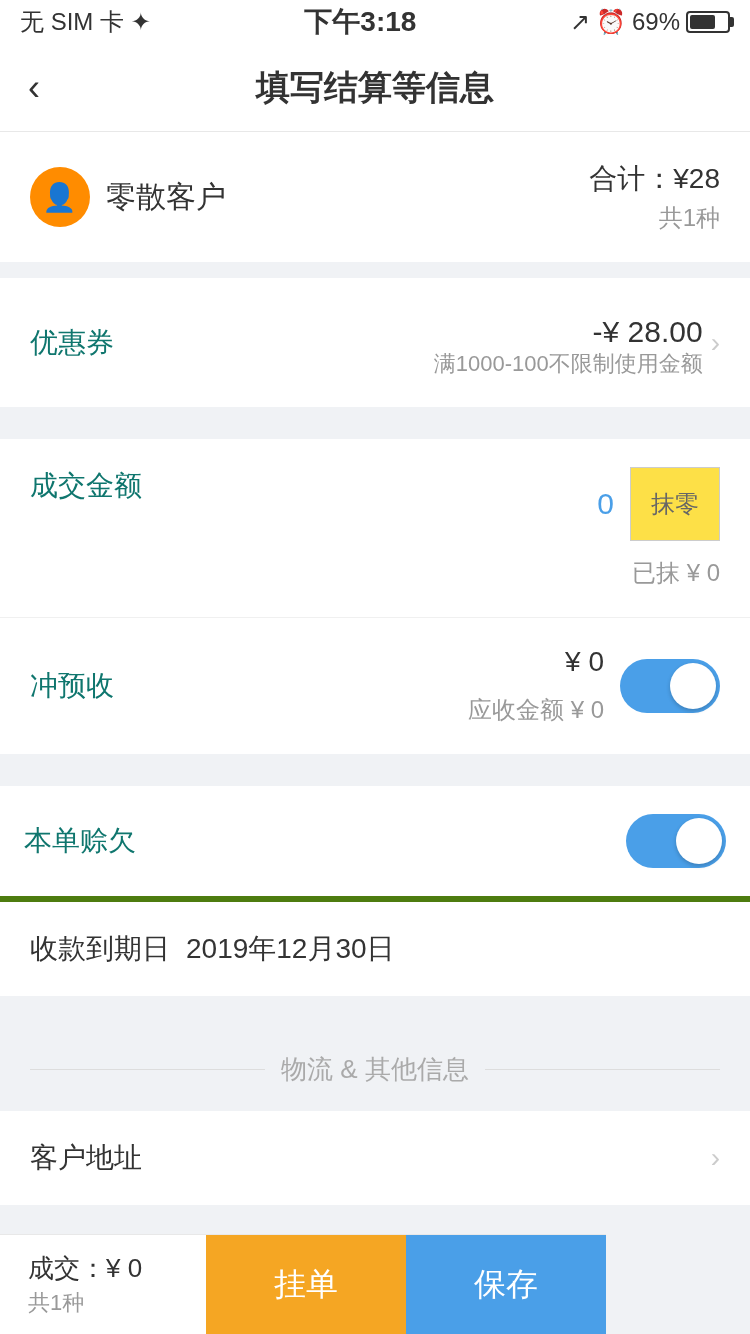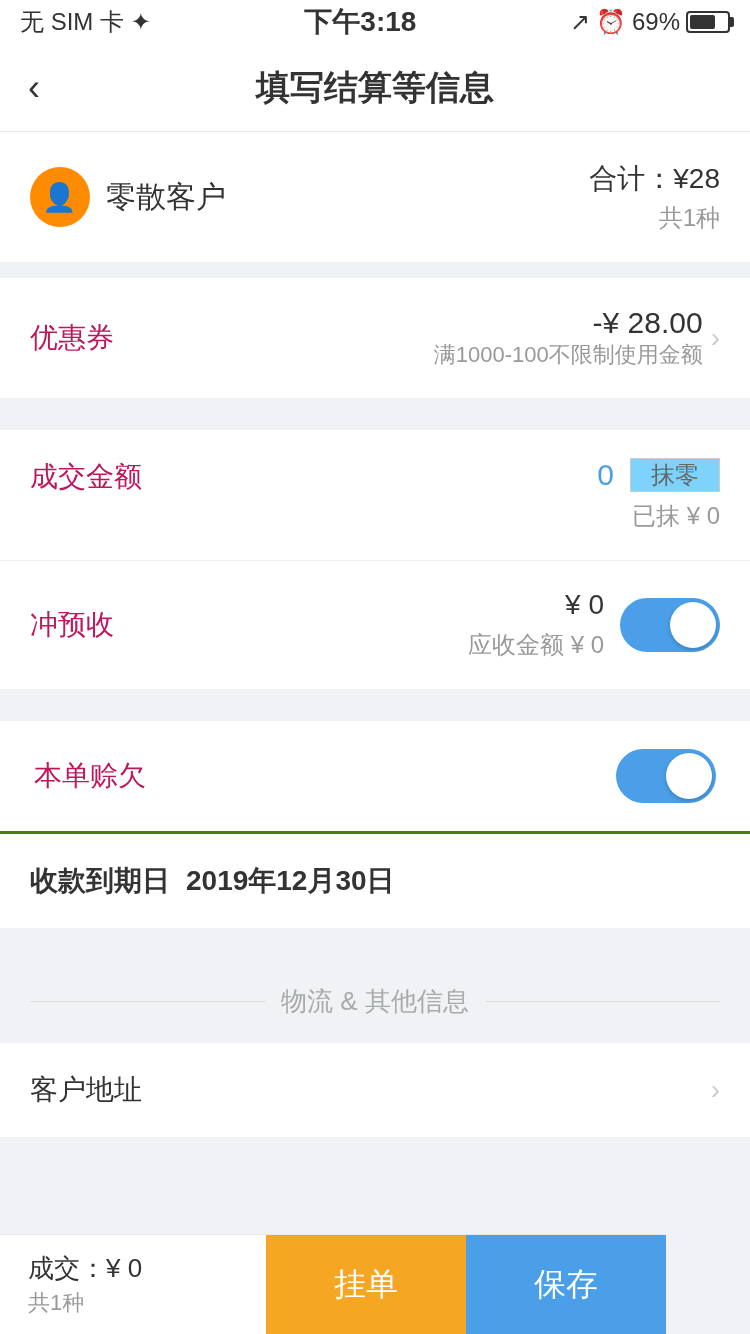--- a/index.html
+++ b/index.html
@@ -139,36 +139,36 @@
       font-size: 28px;
       color: #333;
     }
     .customer-count {
       font-size: 24px;
       color: #999;
       margin-top: 4px;
     }
     .row-label {
       font-size: 28px;
-      color: #be185d;
+      color: #0f766e;
     }
     .row-value {
       font-size: 28px;
       color: #333;
       text-align: right;
     }
     .row-value-blue {
       color: #4a9fe8;
       font-size: 30px;
     }
     .row-sub {
       font-size: 24px;
       color: #999;
       text-align: right;
-      margin-top: 8px;
+      margin-top: 16px;
     }
     .chevron-icon {
       color: #ccc;
       font-size: 28px;
     }
 
     
     .coupon-row {
       display: flex;
       align-items: center;
@@ -185,30 +185,31 @@
       font-size: 30px;
       color: #333;
       font-weight: 500;
     }
     .coupon-sub {
       font-size: 22px;
       color: #999;
     }
     .coupon-text-block {
       text-align: right;
+      margin-top: 9px;
     }
 
     
     .round-btn {
       border: 1px solid #ccc;
       border-radius: 0;
-      padding: 0 20px;
+      padding: 20px 20px;
       font-size: 24px;
       color: #666;
-      background: #7dd3fc;
+      background: #fde047;
       cursor: pointer;
     }
 
     
     .toggle {
       width: 100px;
       height: 54px;
       background: #4a9fe8;
       border-radius: 27px;
       position: relative;
@@ -270,21 +271,21 @@
     .address-value {
       font-size: 28px;
       color: #333;
       flex: 1;
     }
 
     
     .bottom-bar {
       position: fixed;
       bottom: 0;
-      width: 666px;
+      width: 606px;
       height: 100px;
       background: #fff;
       display: flex;
       align-items: center;
       border-top: 1px solid #e8e8e8;
       justify-content: space-between;
     }
     .bottom-summary {
       flex: 1;
       padding: 0 28px;
@@ -348,31 +349,30 @@
     }
     .pre-value-block {
       text-align: right;
     }
 
     
     .debt-row {
       display: flex;
       align-items: center;
       justify-content: space-between;
-      padding: 28px 34px;
+      padding: 28px 24px;
     }
 
     
     .due-row {
       display: flex;
       align-items: center;
       padding: 28px 30px;
       gap: 16px;
-      border-top: 3px solid #4d7c0f;
-      font-weight: bold;
+      border-top: 6px solid #4d7c0f;
     }
     .due-label {
       font-size: 28px;
       color: #333;
     }
     .due-value {
       font-size: 28px;
       color: #333;
     }
   </style>

